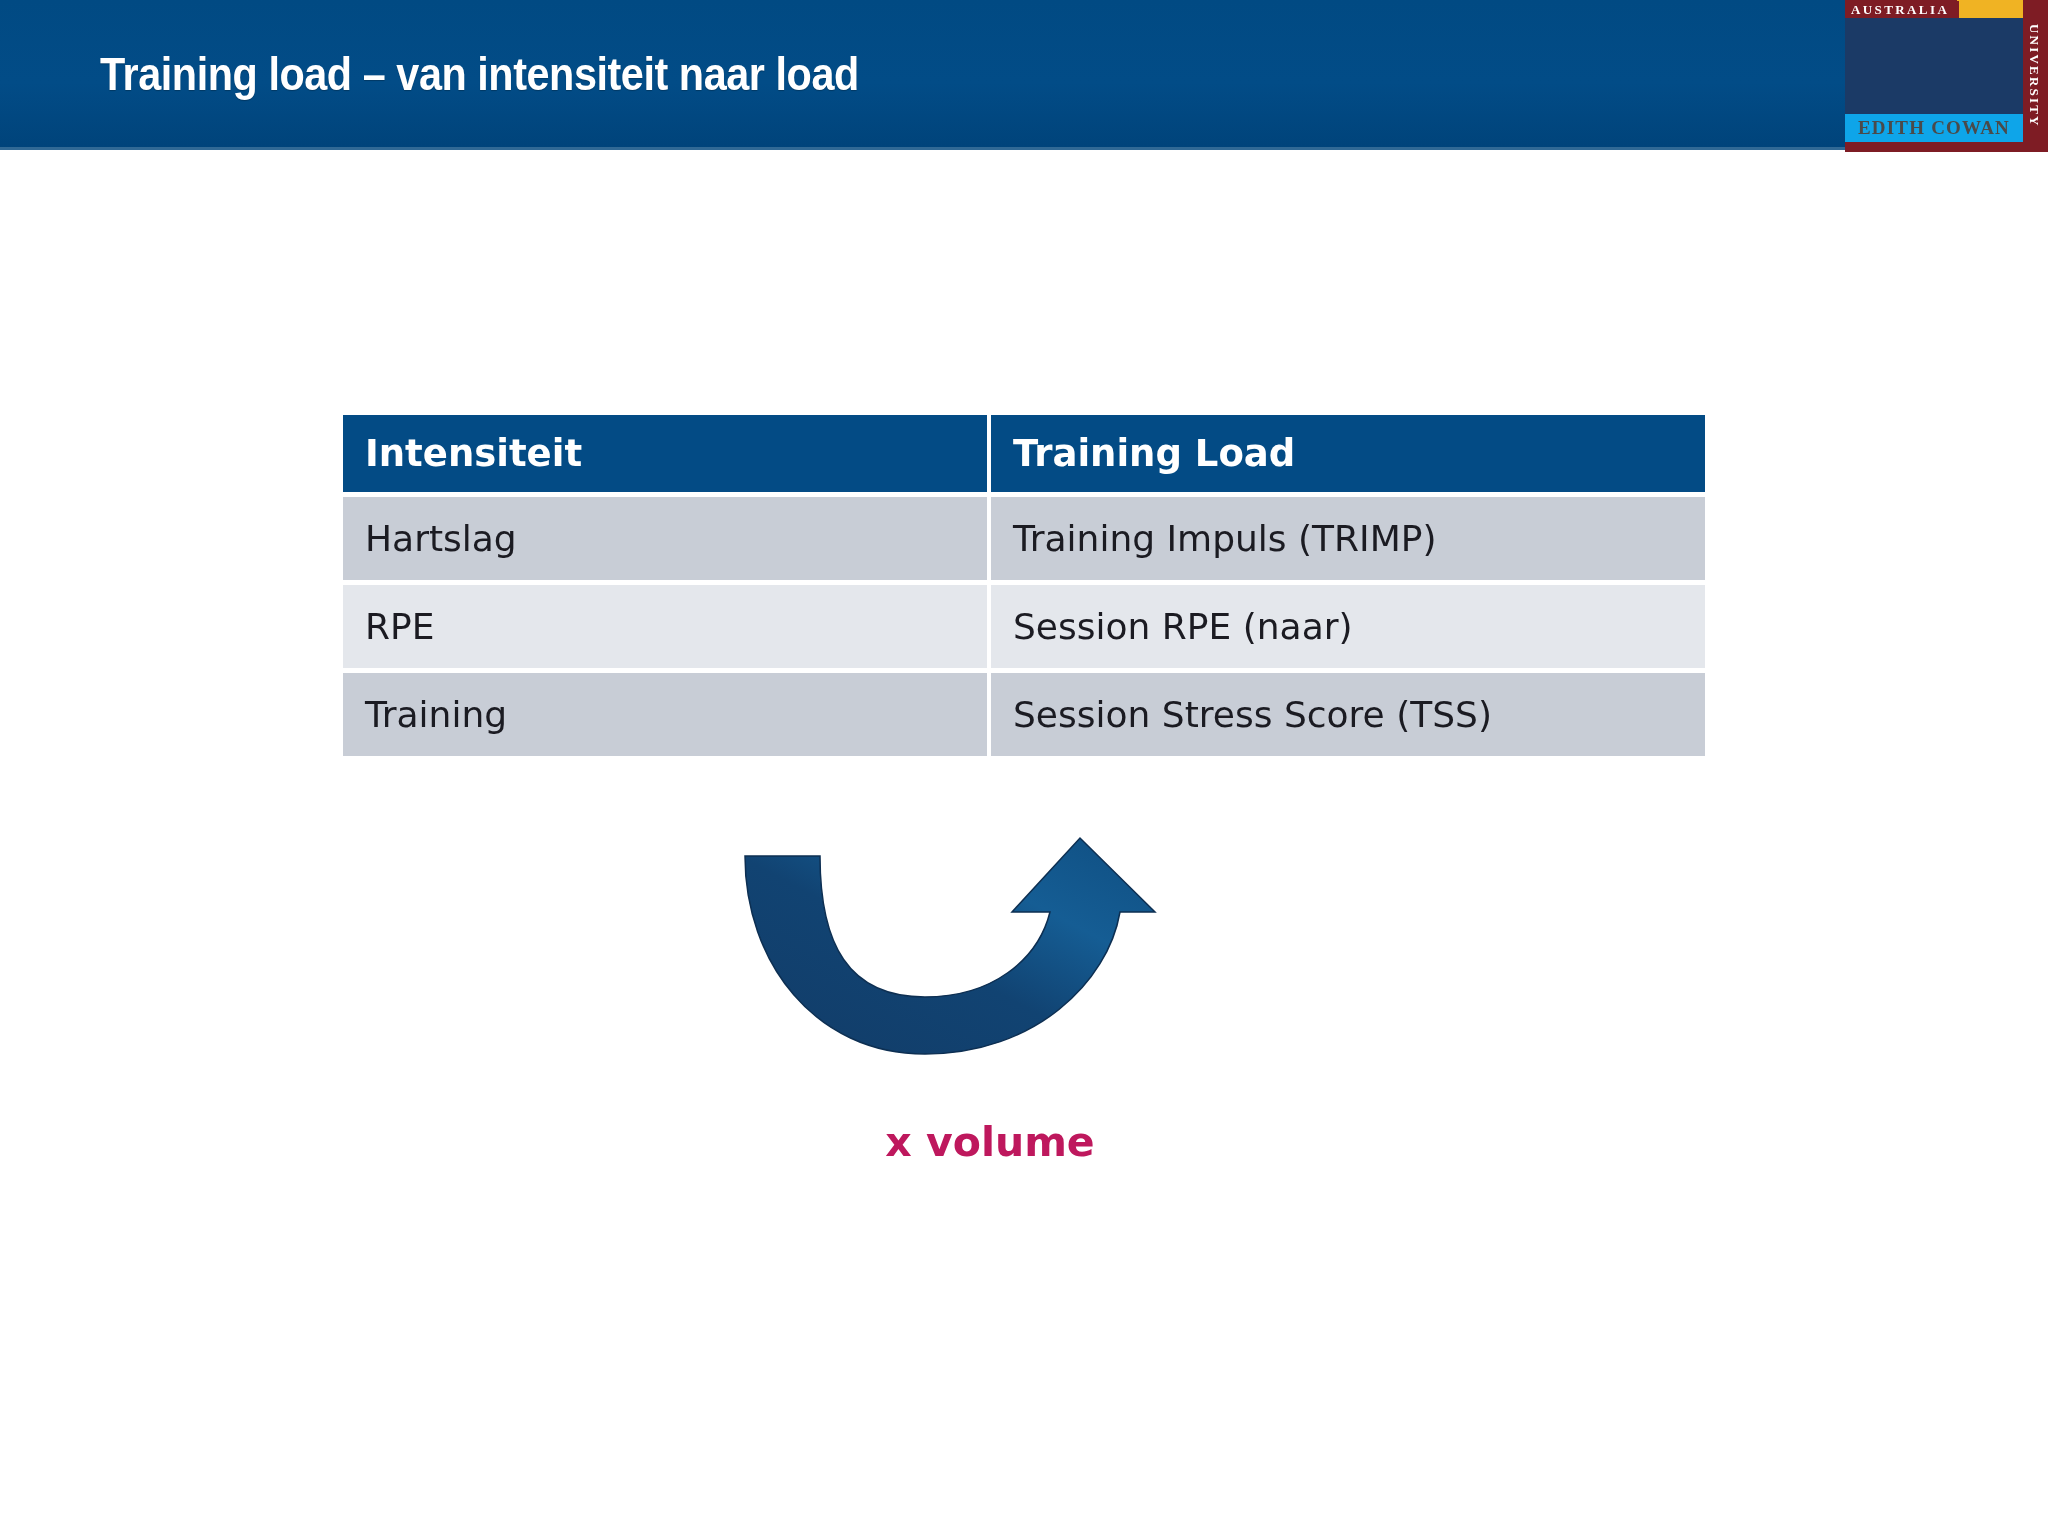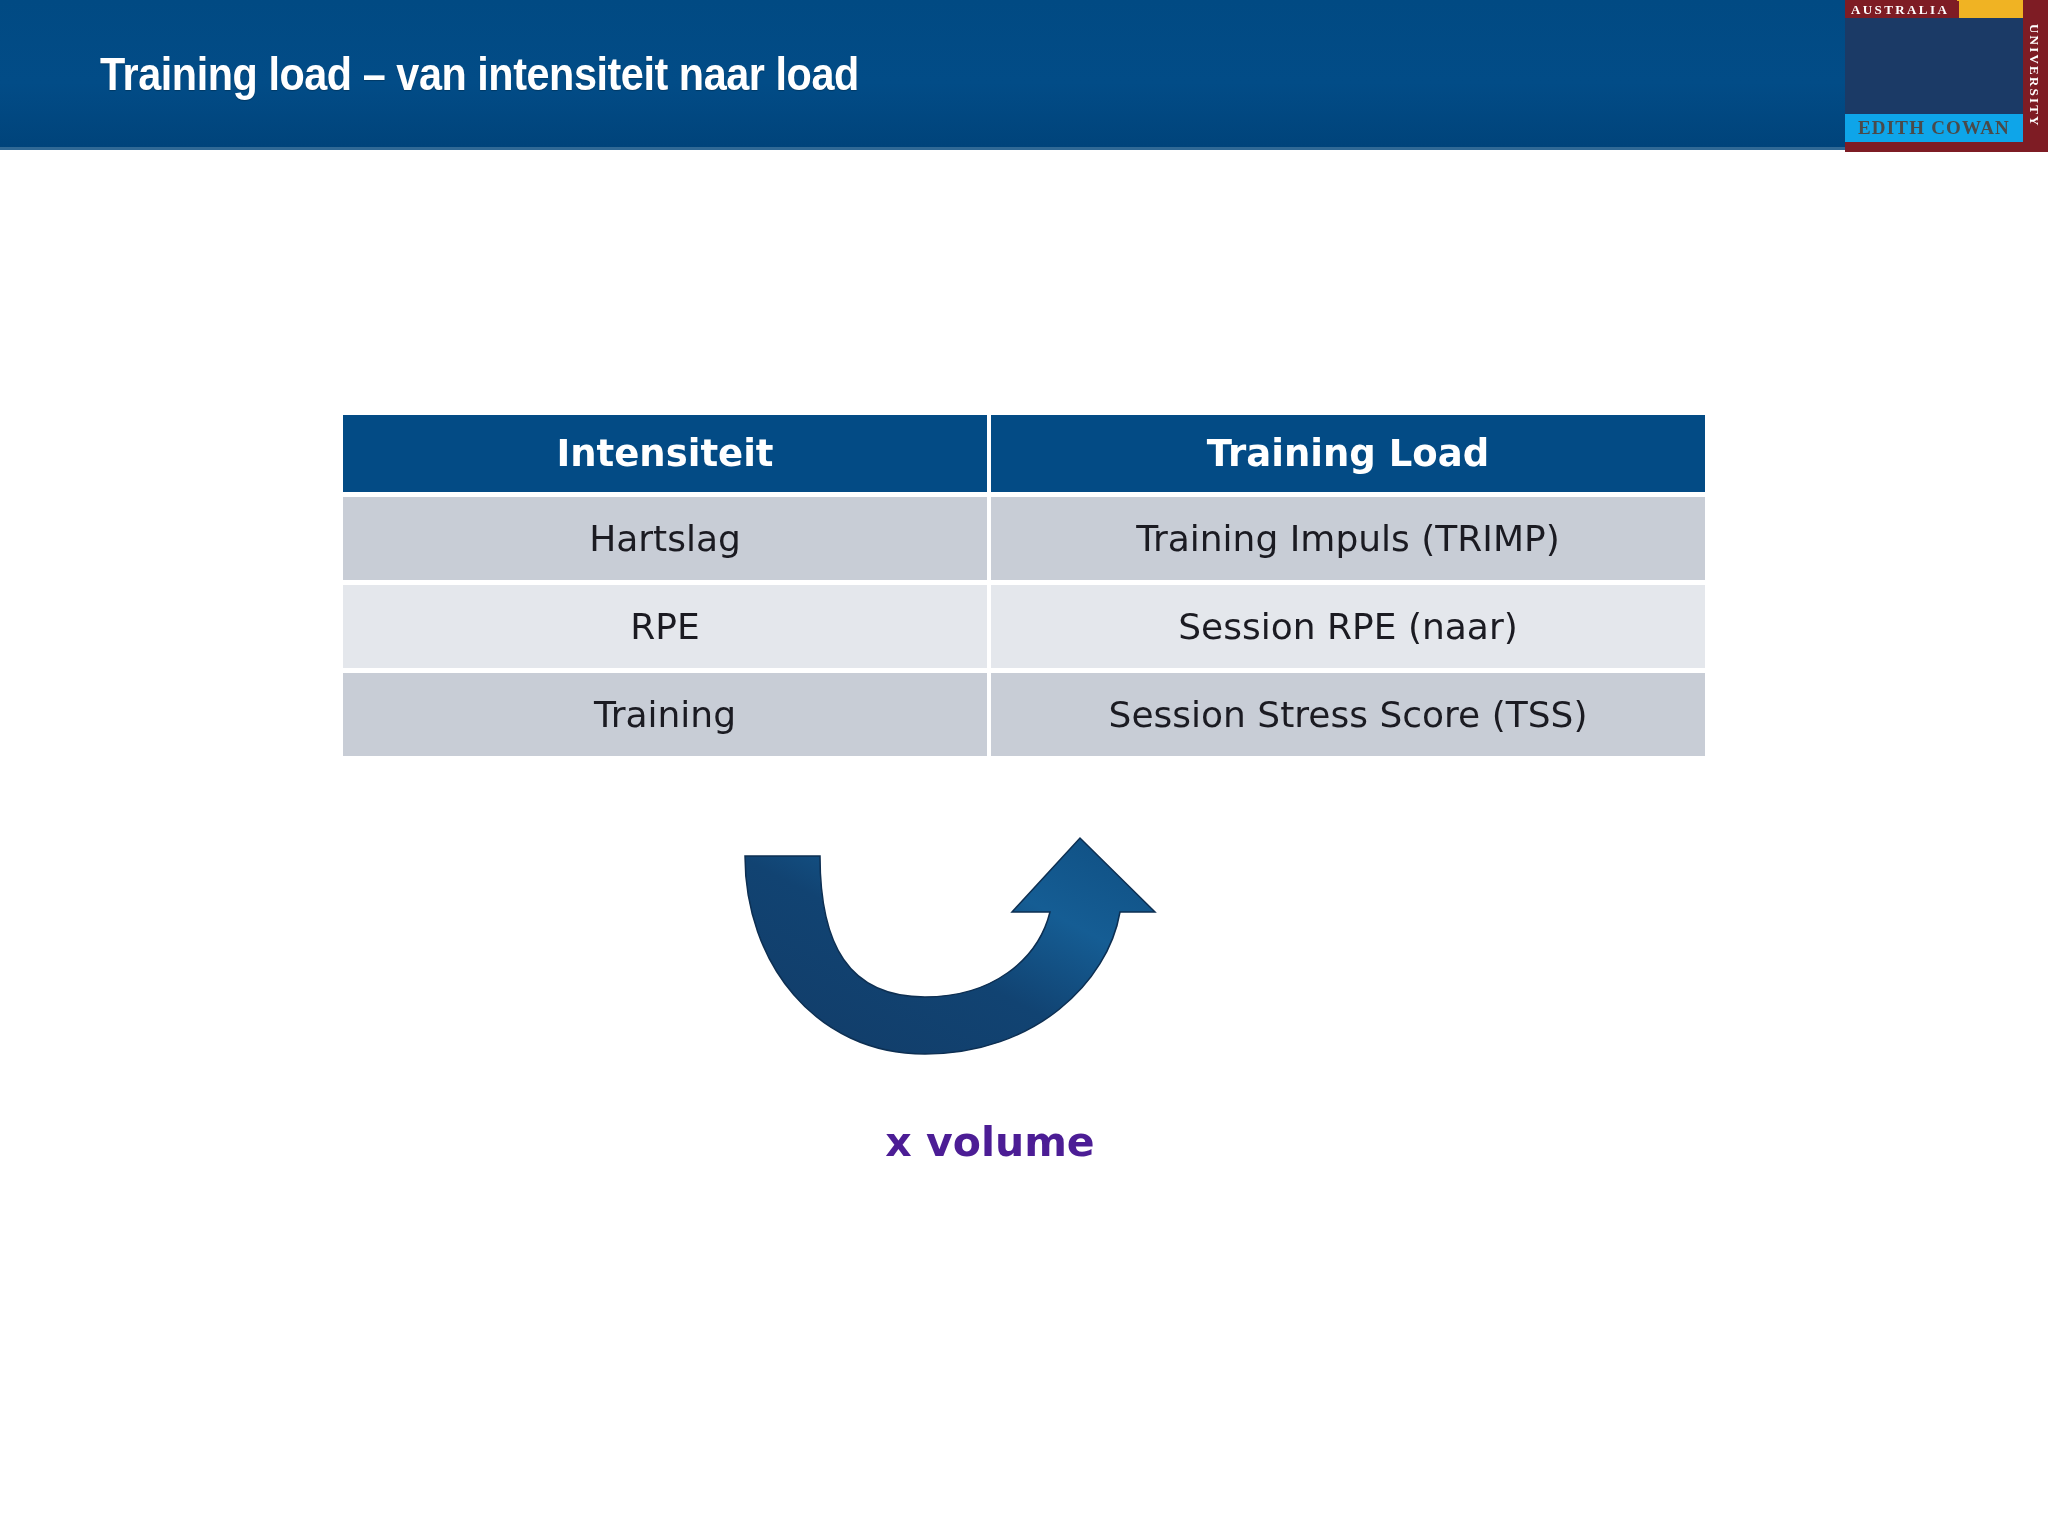--- a/index.html
+++ b/index.html
@@ -156,21 +156,21 @@
     top: 415px;
     width: 1362px;
   }
   .tl-table {
     width: 100%;
     border-collapse: separate;
     border-spacing: 0;
   }
   .tl-table td, .tl-table th {
     padding: 0 22px;
-    text-align: center;
+    text-align: left;
     vertical-align: middle;
     font-family: "DejaVu Sans", sans-serif;
   }
   .tl-table thead th {
     background: #034b85;
     color: #ffffff;
     font-size: 37px;
     font-weight: bold;
     height: 77px;
     border-bottom: 5px solid #ffffff;
@@ -201,21 +201,21 @@
 
   
   .caption {
     position: absolute;
     left: 720px;
     top: 1118px;
     width: 540px;
     text-align: center;
     font-size: 41px;
     font-weight: bold;
-    color: #4c1d95;
+    color: #be185d;
     font-family: "DejaVu Sans", sans-serif;
   }
 </style>
 </head>
 <body>
 
 <div class="header-bar">
   <div class="slide-title">Training load – van intensiteit naar load</div>
 </div>
 

